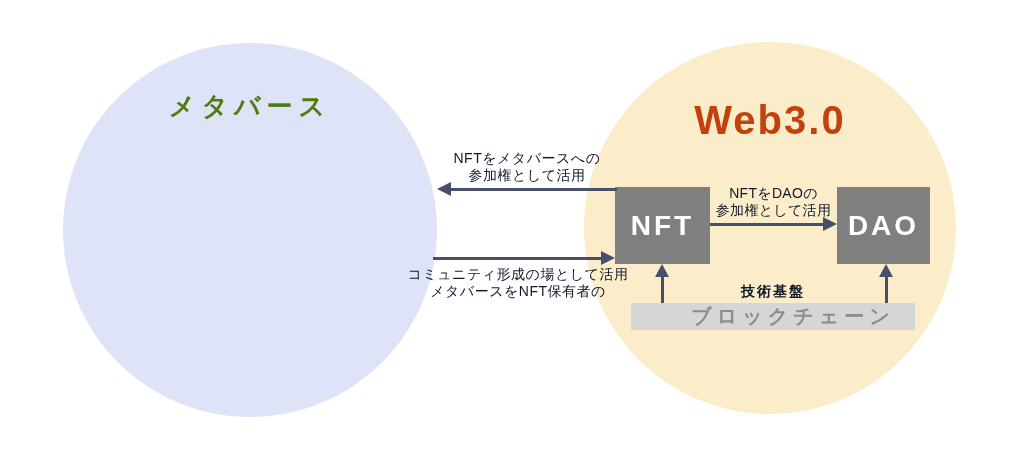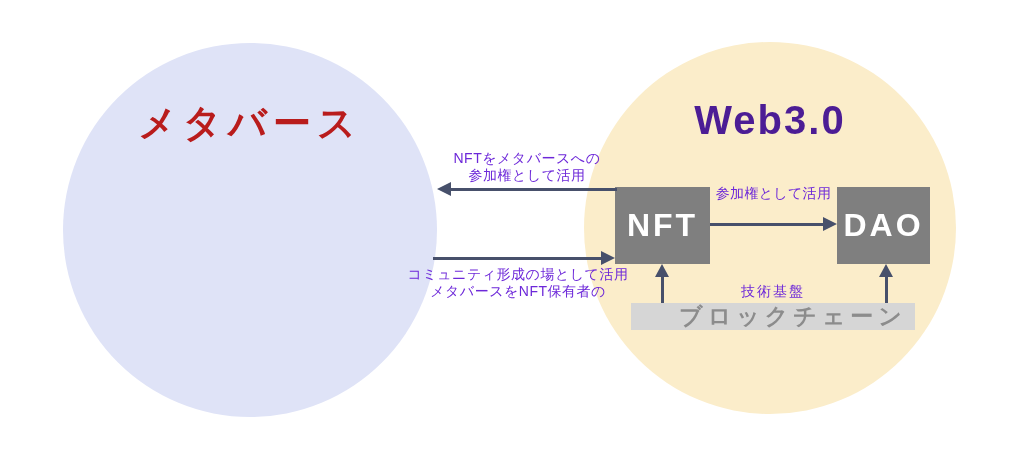--- a/index.html
+++ b/index.html
@@ -30,78 +30,78 @@
     width: 372px; height: 372px;
     background: #fbedca;
   }
   .circle-title {
     position: absolute;
     left: 0; right: 0;
     text-align: center;
     font-weight: bold;
   }
   .title-metaverse {
-    top: 55px;
-    font-size: 38px;
+    top: 46px;
+    font-size: 26px;
     letter-spacing: 6px;
-    color: #b91c1c;
+    color: #4d7c0f;
   }
   .title-web3 {
     top: 56px;
     font-size: 40px;
     letter-spacing: 2px;
-    color: #4c1d95;
+    color: #c2410c;
   }
 
   
   .node-box {
     position: absolute;
     background: #7f7f7f;
     color: #ffffff;
     display: flex;
     align-items: center;
     justify-content: center;
     font-weight: bold;
-    font-size: 32px;
+    font-size: 28px;
     letter-spacing: 3px;
     z-index: 3;
   }
   .box-nft { left: 615px; top: 187px; width: 95px; height: 77px; }
   .box-dao { left: 837px; top: 187px; width: 93px; height: 77px; text-align: center; }
 
   
   .blockchain-bar {
     position: absolute;
     left: 631px; top: 303px;
     width: 284px; height: 27px;
     background: #d6d6d6;
     color: #8c8c8c;
     font-weight: 600;
-    font-size: 23px;
+    font-size: 20px;
     letter-spacing: 5px;
     text-align: center;
     line-height: 27px;
     z-index: 2;
     padding-left: 40px;
   }
 
   
   .flow-label {
     position: absolute;
     text-align: center;
     font-size: 14px;
     line-height: 17px;
     letter-spacing: 0.5px;
-    color: #6d28d9;
+    color: #0f172a;
     z-index: 4;
   }
   .label-nft-to-mv  { left: 437px; top: 150px; width: 180px; }
   .label-mv-to-nft  { left: 395px; top: 266px; width: 246px; }
   .label-nft-to-dao { left: 710px; top: 185px; width: 127px; letter-spacing: 0.3px; }
-  .label-tech-base  { left: 713px; top: 283px; width: 120px; letter-spacing: 2px; }
+  .label-tech-base  { left: 713px; top: 283px; width: 120px; letter-spacing: 2px; font-weight: bold; }
 
   
   .arrow { position: absolute; z-index: 4; }
   .arrow .line { position: absolute; background: #47506b; }
   .arrow .head { position: absolute; width: 0; height: 0; border-style: solid; }
 
   .arrow-nft-to-mv { left: 437px; top: 182px; width: 180px; height: 14px; }
   .arrow-nft-to-mv .line { left: 12px; top: 6px; width: 168px; height: 3px; }
   .arrow-nft-to-mv .head {
     left: 0; top: 0;
@@ -170,20 +170,21 @@
   <div class="flow-label label-mv-to-nft">
     <div>コミュニティ形成の場として活用</div>
     <div>メタバースをNFT保有者の</div>
   </div>
 
   <div class="arrow arrow-nft-to-dao">
     <div class="line"></div>
     <div class="head"></div>
   </div>
   <div class="flow-label label-nft-to-dao">
+    <div>NFTをDAOの</div>
     <div>参加権として活用</div>
   </div>
 
   <div class="flow-label label-tech-base">技術基盤</div>
 
   <div class="arrow arrow-up arrow-bc-to-nft">
     <div class="head"></div>
     <div class="line"></div>
   </div>
 

